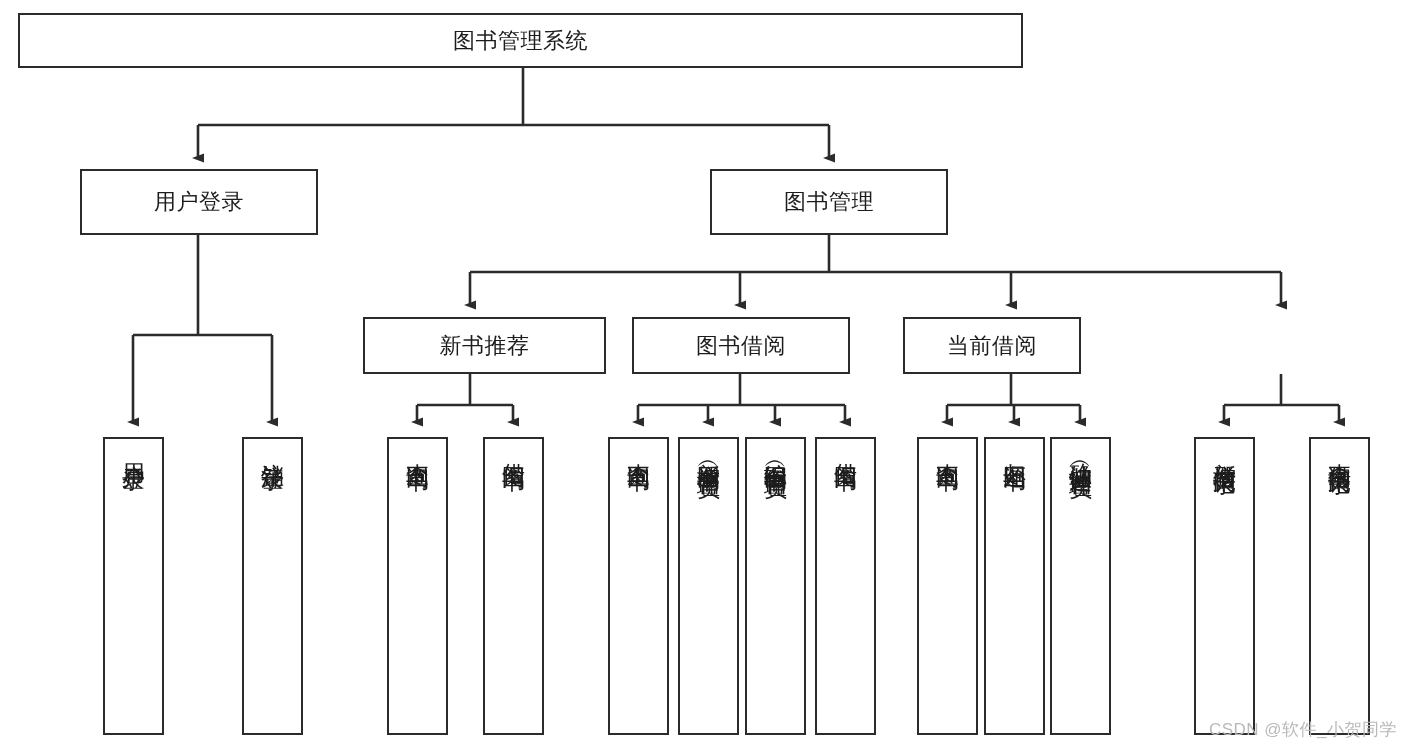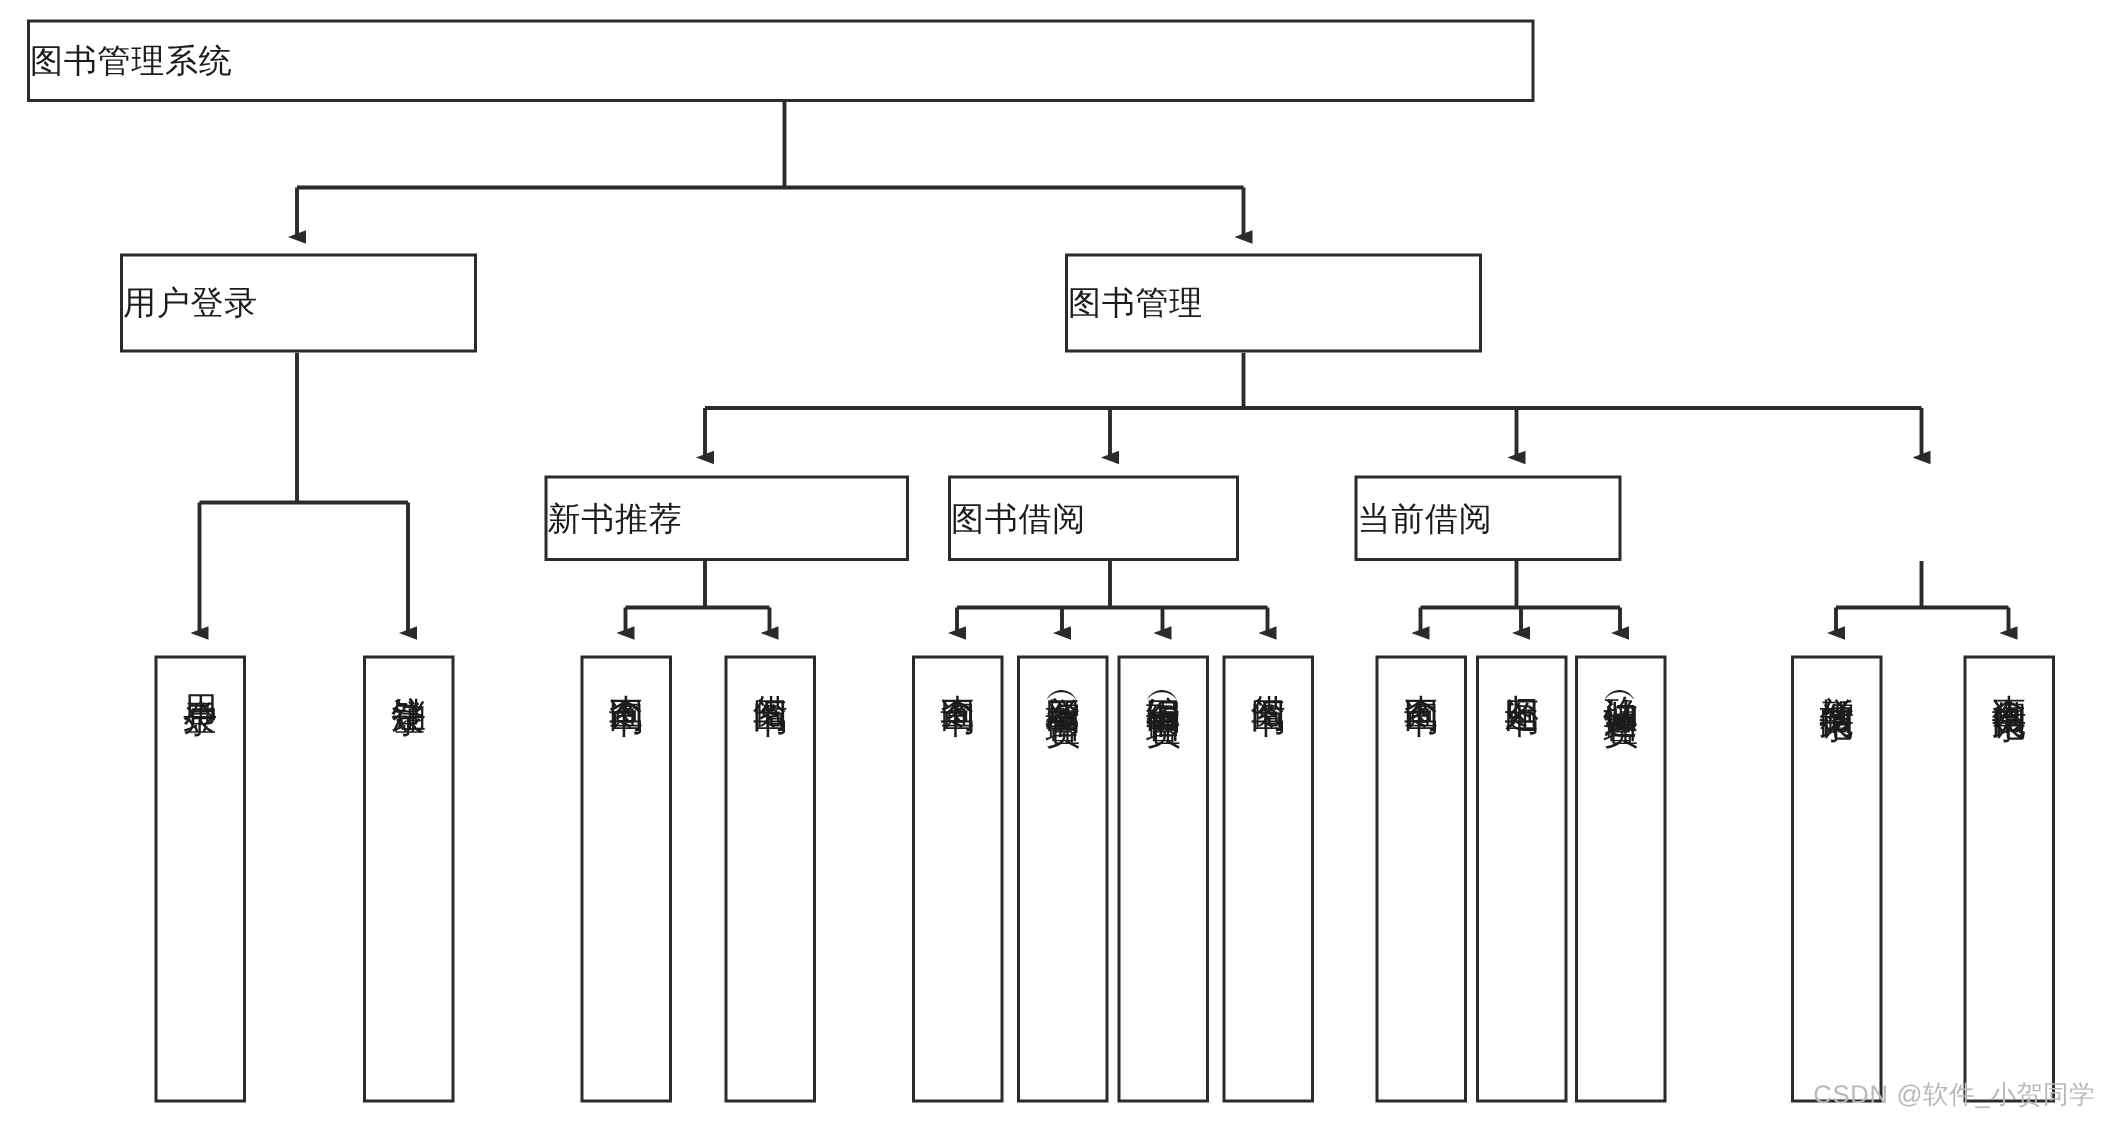--- a/index.html
+++ b/index.html
@@ -26,20 +26,21 @@
     width: 1405px;
     height: 747px;
   }
   .node {
     position: absolute;
     box-sizing: border-box;
     background: #ffffff;
     border: 2px solid #2b2b2b;
     display: flex;
     align-items: center;
+    justify-content: center;
     color: #1c1c1c;
   }
   .node-label {
     display: block;
     text-align: center;
     line-height: 1.05;
     white-space: pre;
   }
   .node.horizontal .node-label {
     font-size: 22px;
@@ -128,28 +129,28 @@
     </g>
   </svg>
 
   <div class="node horizontal" style="left:18px; top:13px; width:1005px; height:55px;">
     <span class="node-label">图书管理系统</span>
   </div>
 
   <div class="node horizontal" style="left:80px; top:169px; width:238px; height:66px;">
     <span class="node-label">用户登录</span>
   </div>
-  <div class="node horizontal" style="left:710px; top:169px; width:278px; height:66px;">
+  <div class="node horizontal" style="left:710px; top:169px; width:238px; height:66px;">
     <span class="node-label">图书管理</span>
   </div>
 
   <div class="node horizontal" style="left:363px; top:317px; width:243px; height:57px;">
     <span class="node-label">新书推荐</span>
   </div>
-  <div class="node horizontal" style="left:632px; top:317px; width:194px; height:57px;font-family:Liberation Serif, serif;">
+  <div class="node horizontal" style="left:632px; top:317px; width:218px; height:57px;font-family:Liberation Serif, serif;">
     <span class="node-label">图书借阅</span>
   </div>
   <div class="node horizontal" style="left:903px; top:317px; width:178px; height:57px;">
     <span class="node-label">当前借阅</span>
   </div>
 
   <div class="node vertical" style="left:103px; top:437px; width:61px; height:298px;">
     <span class="node-label">用户登录</span>
   </div>
   <div class="node vertical" style="left:242px; top:437px; width:61px; height:298px;">

